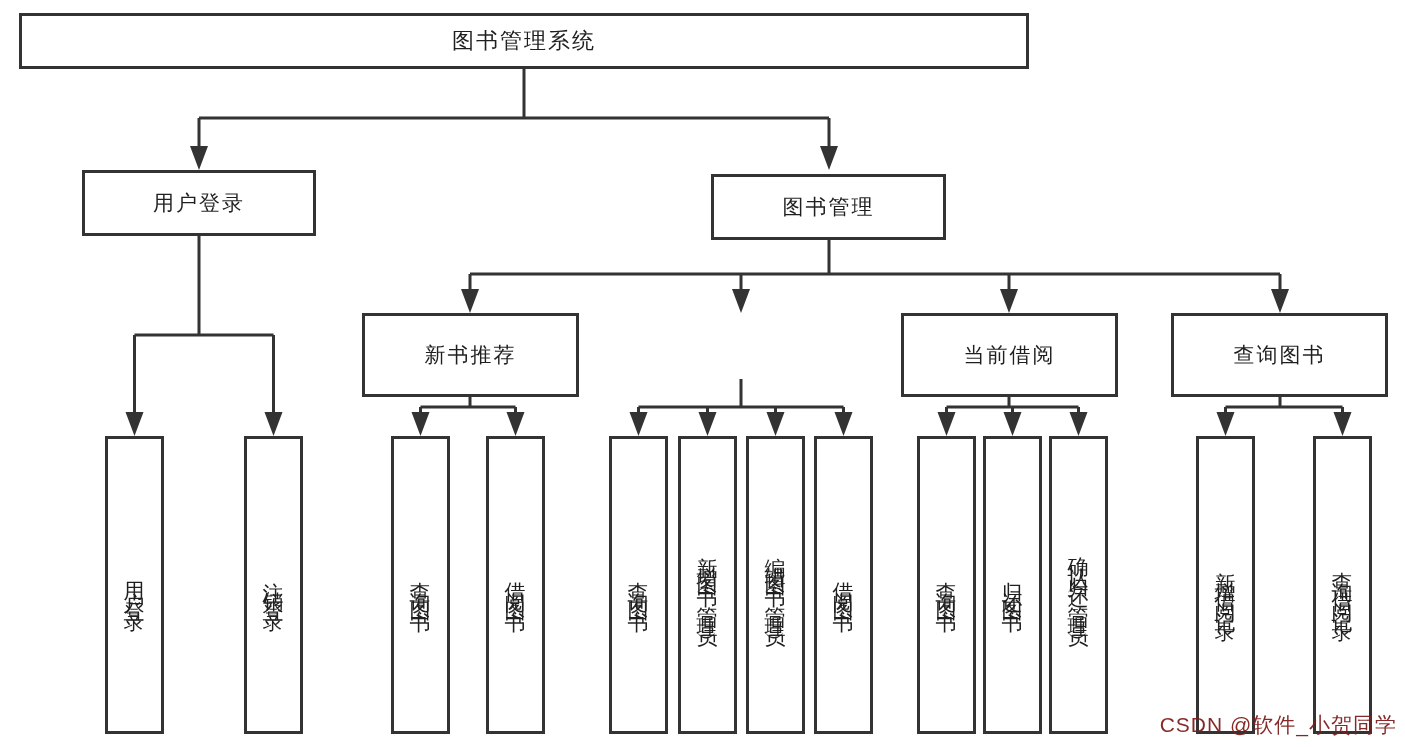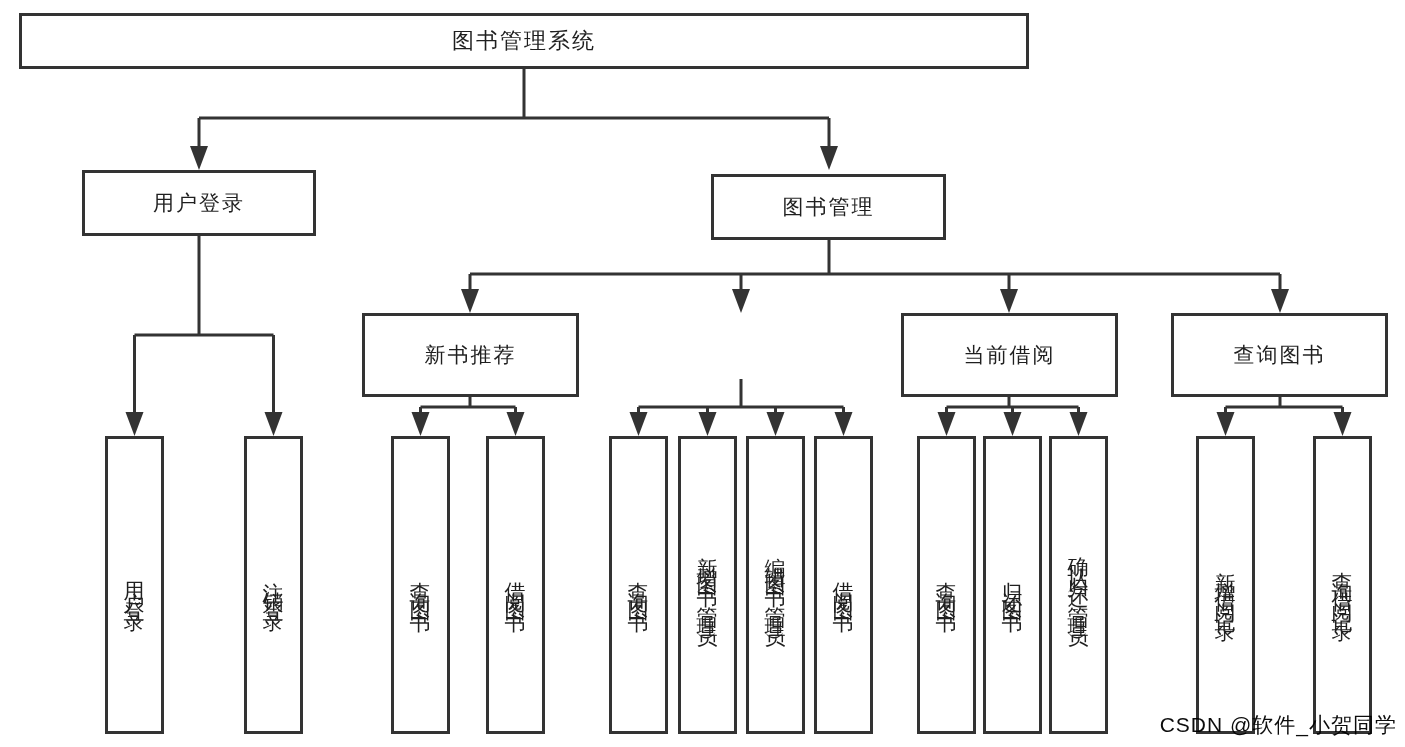--- a/index.html
+++ b/index.html
@@ -43,21 +43,21 @@
     width: 59px;
     height: 298px;
     top: 436px;
   }
   .lvl3 { top: 313px; width: 217px; height: 84px; }
   .watermark {
     position: absolute;
     right: 8px;
     bottom: 8px;
     z-index: 3;
-    color: #000000;
+    color: #7f1d1d;
     font-size: 21px;
     letter-spacing: 1px;
     opacity: 0.95;
   }
 </style>
 </head>
 <body>
 
 <div id="canvas">
 

